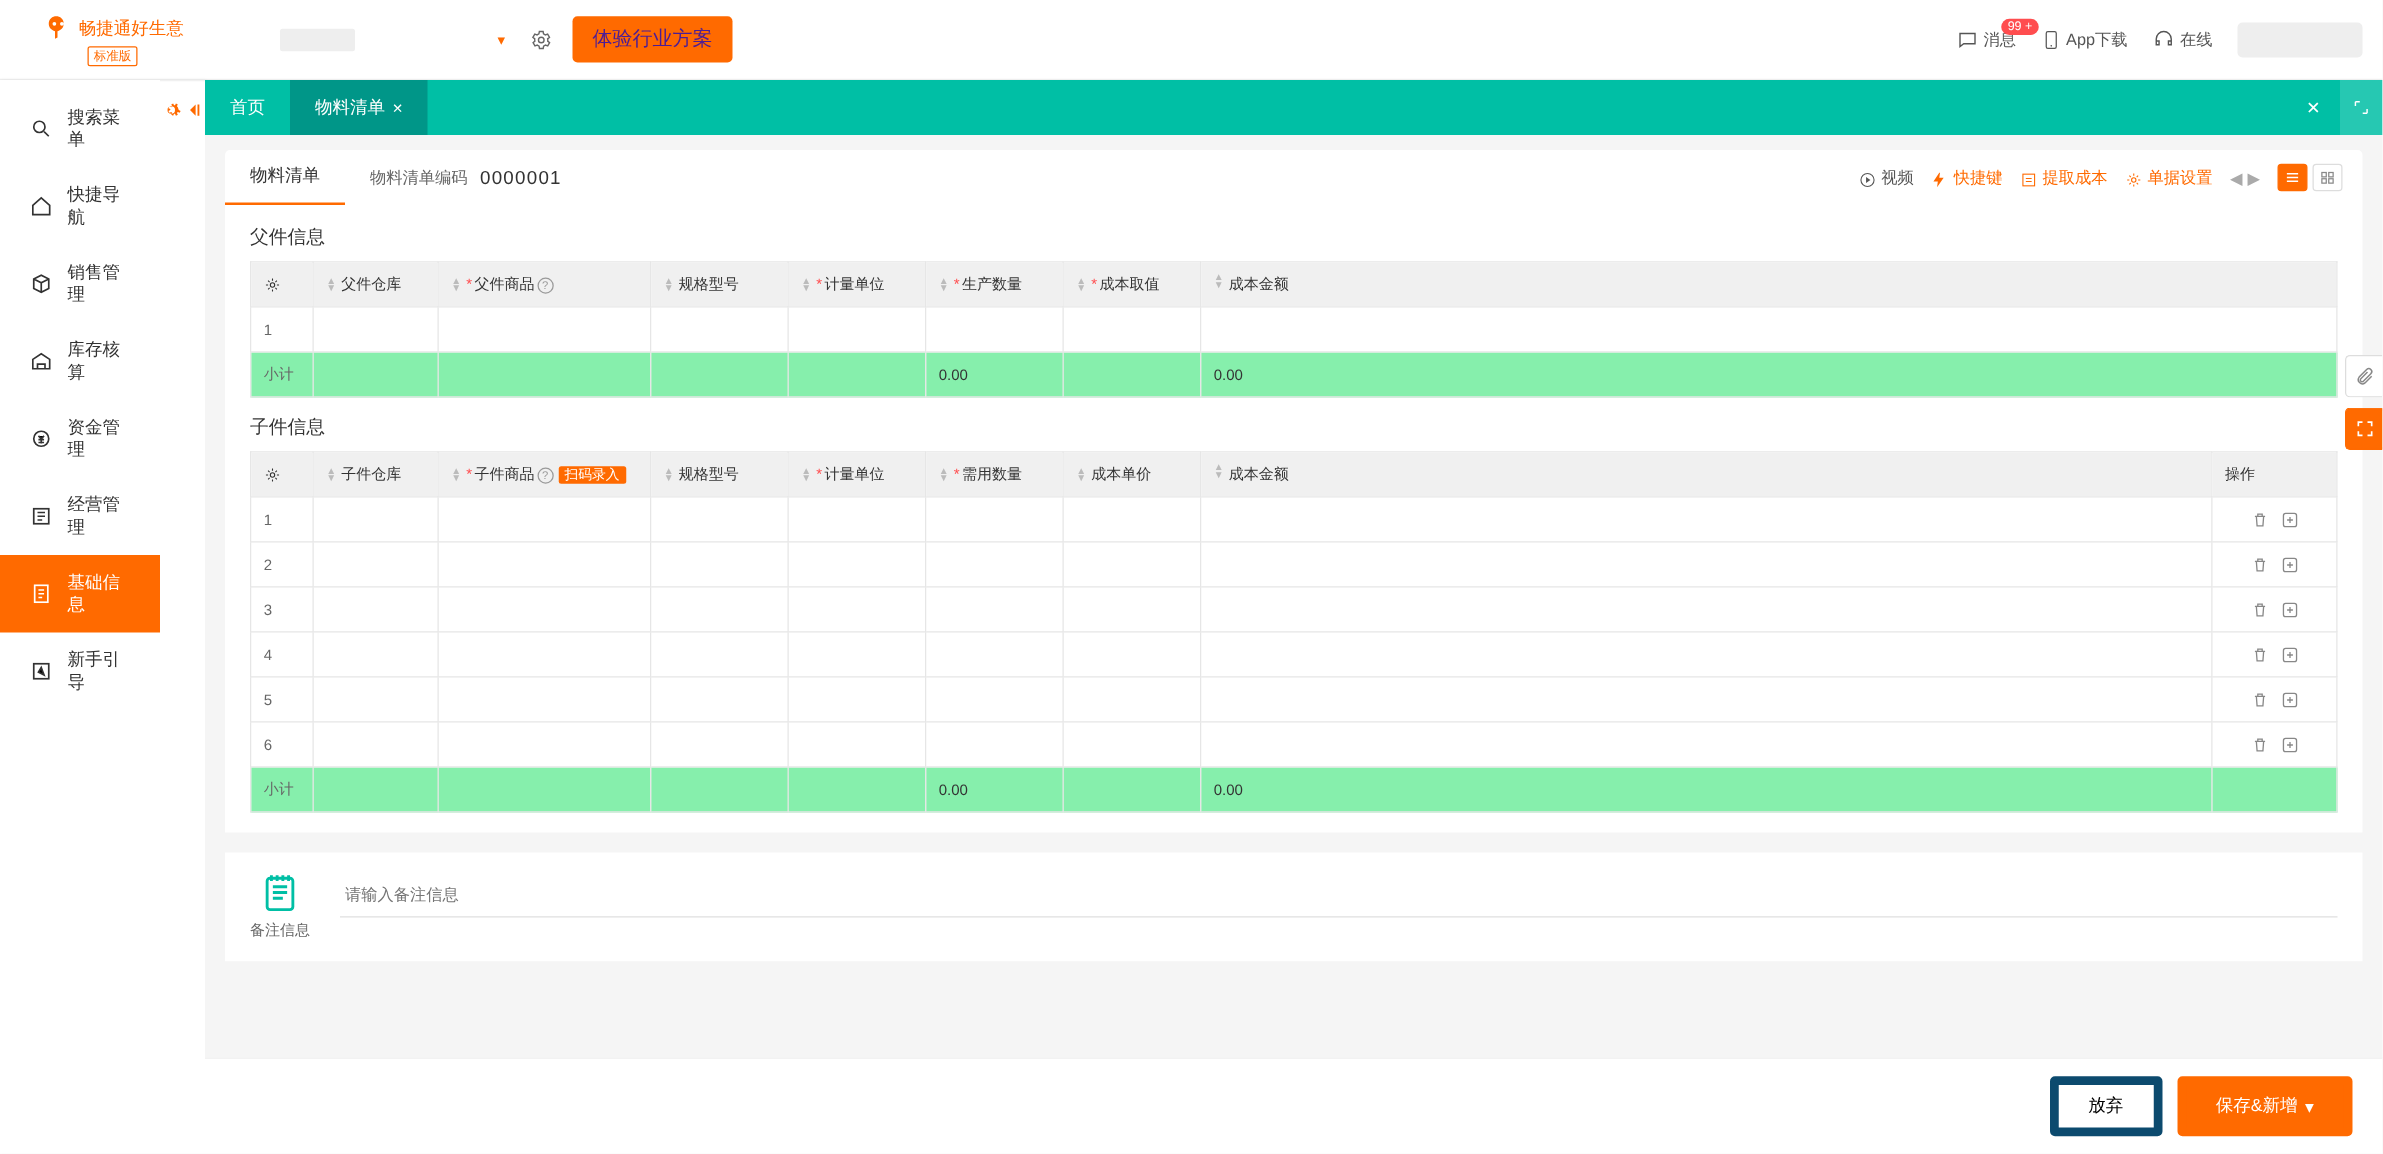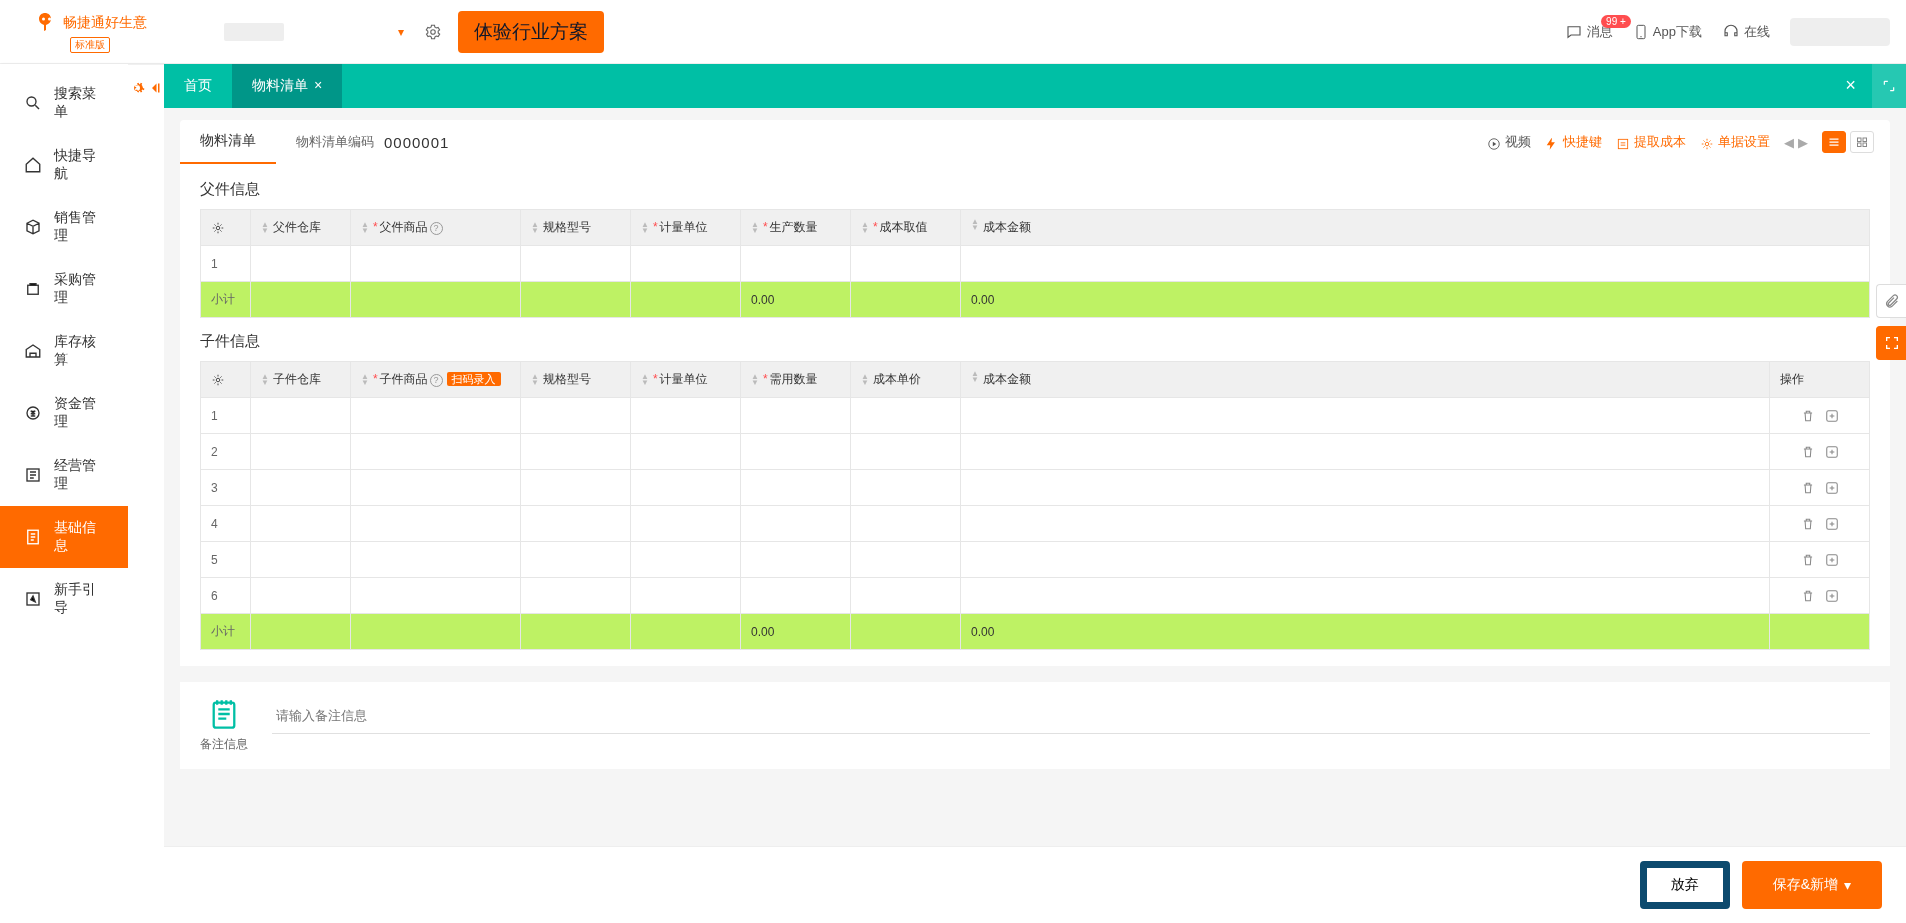--- a/index.html
+++ b/index.html
@@ -9,21 +9,21 @@
     .header { height: 64px; display: flex; align-items: center; padding: 0 16px; border-bottom: 1px solid #eee; }
     .logo-area { width: 148px; display: flex; flex-direction: column; align-items: center; }
     .logo-row { display: flex; align-items: center; gap: 6px; }
     .logo-icon { width: 24px; height: 24px; }
     .logo-text { color: #ff6a00; font-size: 14px; font-weight: 500; }
     .logo-sub { color: #ff6a00; font-size: 10px; border: 1px solid #ff6a00; padding: 0 4px; border-radius: 2px; margin-top: 2px; }
     .company-select { margin-left: 50px; display: flex; align-items: center; gap: 8px; padding: 4px 10px; min-width: 200px; }
     .company-blur { background: #eee; width: 60px; height: 18px; border-radius: 2px; }
     .chevron-down { color: #ff6a00; font-size: 12px; margin-left: auto; }
     .gear-btn { margin-left: 10px; color: #666; cursor: pointer; }
-    .experience-btn { margin-left: 16px; background: #ff6a00; color: #0f172a; padding: 8px 16px; border-radius: 4px; border: none; cursor: pointer; font-size: 19px; }
+    .experience-btn { margin-left: 16px; background: #ff6a00; color: #4c1d95; padding: 8px 16px; border-radius: 4px; border: none; cursor: pointer; font-size: 16px; }
     .header-right { margin-left: auto; display: flex; align-items: center; gap: 20px; color: #555; }
     .hr-item { display: flex; align-items: center; gap: 4px; cursor: pointer; position: relative; }
     .badge { position: absolute; top: -8px; right: -18px; background: #ff4d4f; color: #fff; font-size: 10px; padding: 1px 5px; border-radius: 8px; }
     .avatar-blur { width: 100px; height: 28px; background: #eee; border-radius: 4px; }
     
     
     .layout { display: flex; height: calc(100vh - 64px); }
     
     
     .sidebar { width: 164px; background: #fff; display: flex; flex-direction: row; box-shadow: 1px 0 3px rgba(0,0,0,0.05); }
@@ -31,21 +31,21 @@
     .sidebar-item { display: flex; align-items: center; gap: 12px; padding: 13px 24px; color: #333; cursor: pointer; font-size: 14px; }
     .sidebar-item.active { background: #ff6a00; color: #fff; }
     .sidebar-item .icon { width: 18px; height: 18px; display: inline-flex; align-items: center; justify-content: center; }
     .sidebar-footer { display: flex; justify-content: space-around; padding: 14px 0; border-top: 1px solid #f0f0f0; color: #ff6a00; }
     .sf-icon { cursor: pointer; }
     
     
     .main { flex: 1; display: flex; flex-direction: column; background: #f5f5f5; position: relative; }
     
     
-    .tabs-bar { height: 44px; background: #00bfa5; display: flex; align-items: center; color: #fff; font-family: Liberation Mono, monospace; }
+    .tabs-bar { height: 44px; background: #00bfa5; display: flex; align-items: center; color: #fff; }
     .tab { padding: 0 20px; height: 100%; display: flex; align-items: center; gap: 6px; cursor: pointer; font-size: 14px; }
     .tab.active { background: #009688; }
     .tab-close { font-size: 14px; cursor: pointer; }
     .tabs-close-all { margin-left: auto; padding: 0 16px; cursor: pointer; font-size: 18px; }
     .tabs-expand { padding: 0 10px; cursor: pointer; background: rgba(255,255,255,0.15); height: 100%; display: flex; align-items: center; }
     
     
     .content { flex: 1; padding: 12px 16px 0 16px; overflow: auto; position: relative; }
     .content-header { background: #fff; display: flex; align-items: center; padding: 0 16px 0 0; height: 44px; border-radius: 4px 4px 0 0; }
     .subtab { padding: 12px 20px; font-size: 14px; border-bottom: 2px solid transparent; }
@@ -65,21 +65,21 @@
     
     
     .tbl { width: 100%; border-collapse: collapse; table-layout: fixed; }
     .tbl th, .tbl td { border: 1px solid #e6e6e6; padding: 8px 10px; font-size: 12px; text-align: left; height: 36px; }
     .tbl th { background: #f0f0f0; color: #333; font-weight: normal; position: relative; }
     .tbl th .sort-icons { color: #bbb; font-size: 8px; display: inline-flex; flex-direction: column; line-height: 6px; margin-right: 4px; vertical-align: middle; }
     .req { color: #ff4d4f; margin-right: 2px; }
     .help-icon { display: inline-block; width: 13px; height: 13px; border: 1px solid #999; border-radius: 50%; font-size: 9px; text-align: center; line-height: 11px; color: #999; margin-left: 2px; }
     .scan-tag { background: #ff6a00; color: #fff; font-size: 11px; padding: 1px 5px; border-radius: 2px; margin-left: 4px; }
     .row-num { text-align: center; color: #666; }
-    .subtotal-row td { background: #bef264; font-weight: 500; }
+    .subtotal-row td { background: #86efac; font-weight: 500; }
     .num-right { text-align: right; }
     .gear-col { text-align: center; color: #888; width: 50px; }
     .op-col { text-align: center; }
     .op-icons { display: flex; gap: 10px; justify-content: center; color: #888; }
     .op-icons span { cursor: pointer; }
     
     
     .remark-panel { background: #fff; margin-top: 16px; padding: 16px 20px; display: flex; align-items: flex-start; gap: 24px; }
     .remark-icon-area { display: flex; flex-direction: column; align-items: center; gap: 6px; }
     .remark-icon { width: 28px; height: 32px; color: #00bfa5; }
@@ -169,29 +169,20 @@
           </span>
         <span>快捷导航</span>
       </div>
       <div class="sidebar-item">
         <span class="icon">
             <svg width="18" height="18" viewBox="0 0 24 24">
               <path fill="none" stroke="currentColor" stroke-width="1.8" d="M4 7l8-4 8 4v10l-8 4-8-4V7z M4 7l8 4 8-4 M12 11v10"></path>
             </svg>
           </span>
         <span>销售管理</span>
-      </div>
-      <div class="sidebar-item">
-        <span class="icon">
-            <svg width="18" height="18" viewBox="0 0 24 24">
-              <rect x="5" y="7" width="14" height="12" fill="none" stroke="currentColor" stroke-width="1.8"></rect>
-              <path stroke="currentColor" stroke-width="1.8" d="M8 7V5h8v2"></path>
-            </svg>
-          </span>
-        <span>采购管理</span>
       </div>
       <div class="sidebar-item">
         <span class="icon">
             <svg width="18" height="18" viewBox="0 0 24 24">
               <path fill="none" stroke="currentColor" stroke-width="1.8" d="M3 10l9-6 9 6v10H3V10z M8 20v-5h8v5"></path>
             </svg>
           </span>
         <span>库存核算</span>
       </div>
       <div class="sidebar-item">

